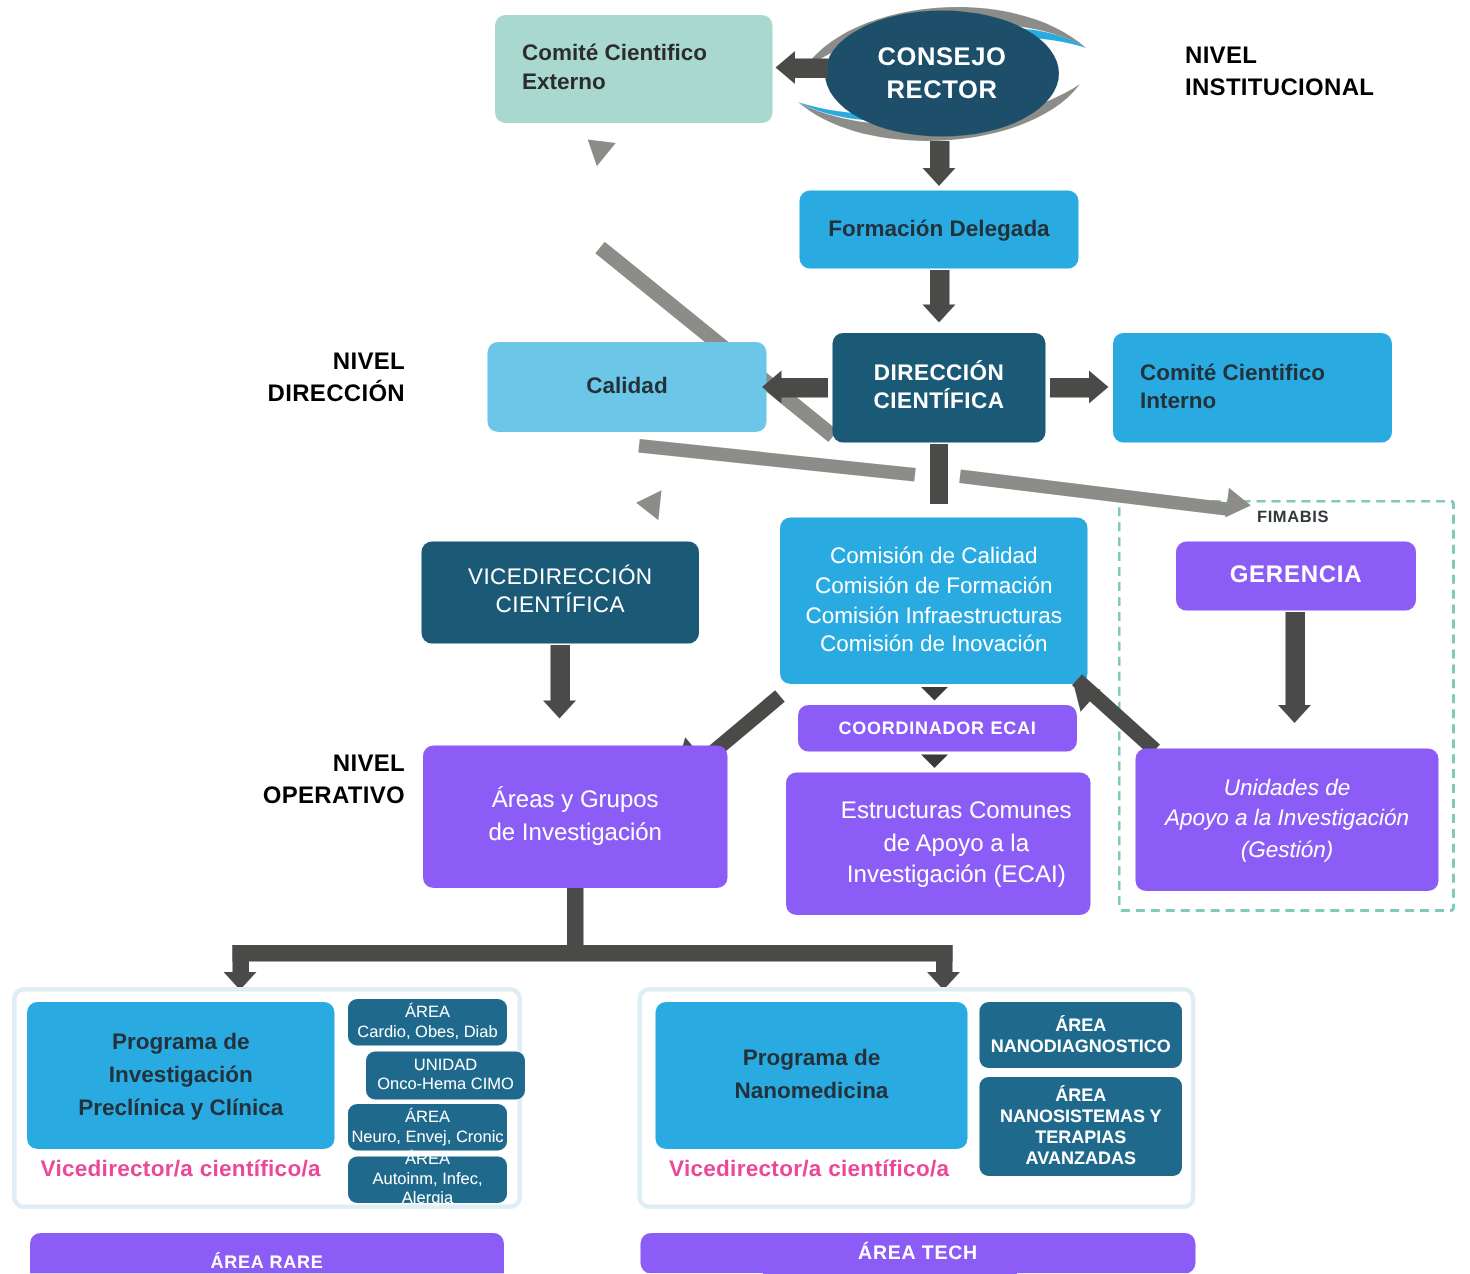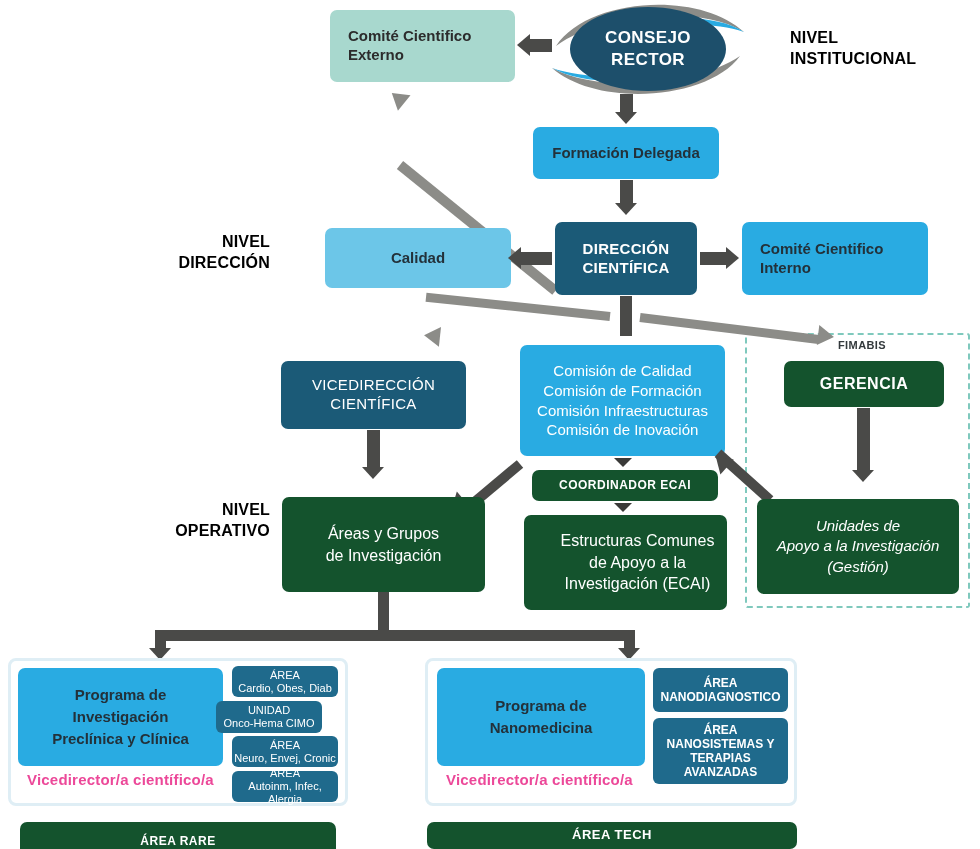--- a/index.html
+++ b/index.html
@@ -16,21 +16,21 @@
   .box{
     position:absolute;
     display:flex;align-items:center;justify-content:center;
     text-align:center;
     box-sizing:border-box;
     border-radius:7px;
     line-height:1.25;
     white-space:pre-line;
   }
   
-  .c-dark   {background:#14532d;color:#ffffff;}
+  .c-dark   {background:#8b5cf6;color:#ffffff;}
   .c-darker {background:#1b5a77;color:#ffffff;}
   .c-cyan   {background:#29abe2;color:#23313a;}
   .c-cyan-w {background:#29abe2;color:#ffffff;}
   .c-lightblue{background:#6cc6e8;color:#23313a;}
   .c-mint   {background:#a8d8ce;color:#2c2c2c;}
   .lbl-level{
     position:absolute;
     font-weight:bold;
     color:#000000;
     text-align:right;
@@ -114,21 +114,21 @@
   </div>
 
   <div class="lbl-level" style="left:140px;top:500px;width:130px;font-size:16px;">
     <div>NIVEL</div>
     <div>OPERATIVO</div>
   </div>
 
   <div class="dashed-region" style="left:745px;top:333px;width:225px;height:275px;"></div>
   <div class="fimabis" style="left:838px;top:339px;">FIMABIS</div>
 
-  <div class="ellipse-wrap" style="left:548px;top:0px;width:200px;height:98px;">
+  <div class="ellipse-wrap" style="left:528px;top:0px;width:200px;height:98px;">
     <svg width="200" height="98" viewBox="0 0 200 98">
 
       <path d="M8 46 C40 -2 150 -10 196 32 C150 4 52 14 8 46 Z" fill="#8c8c88"></path>
       <path d="M192 56 C160 100 50 108 4 68 C52 94 148 86 192 56 Z" fill="#8c8c88"></path>
 
       <path d="M196 32 C160 8 72 16 24 52 C76 24 156 18 196 32 Z" fill="#29abe2"></path>
       <path d="M4 68 C44 90 128 84 176 50 C126 80 44 82 4 68 Z" fill="#29abe2"></path>
 
       <ellipse cx="100" cy="49" rx="78" ry="42" fill="#1d4f6b"></ellipse>
     </svg>
@@ -259,21 +259,21 @@
     <span>Programa de
 Investigación
 Preclínica y Clínica</span>
   </div>
   <div class="vd-label" style="left:27px;top:771px;">Vicedirector/a científico/a</div>
 
   <div class="mini" style="left:232px;top:666px;width:106px;height:31px;">
     <span>ÁREA
 Cardio, Obes, Diab</span>
   </div>
-  <div class="mini" style="left:216px;top:701px;width:106px;height:32px;">
+  <div class="mini" style="left:244px;top:701px;width:106px;height:32px;">
     <span>UNIDAD
 Onco-Hema CIMO</span>
   </div>
   <div class="mini" style="left:232px;top:736px;width:106px;height:31px;">
     <span>ÁREA
 Neuro, Envej, Cronic</span>
   </div>
   <div class="mini" style="left:232px;top:771px;width:106px;height:31px;">
     <span>ÁREA
 Autoinm, Infec, Alergia</span>

